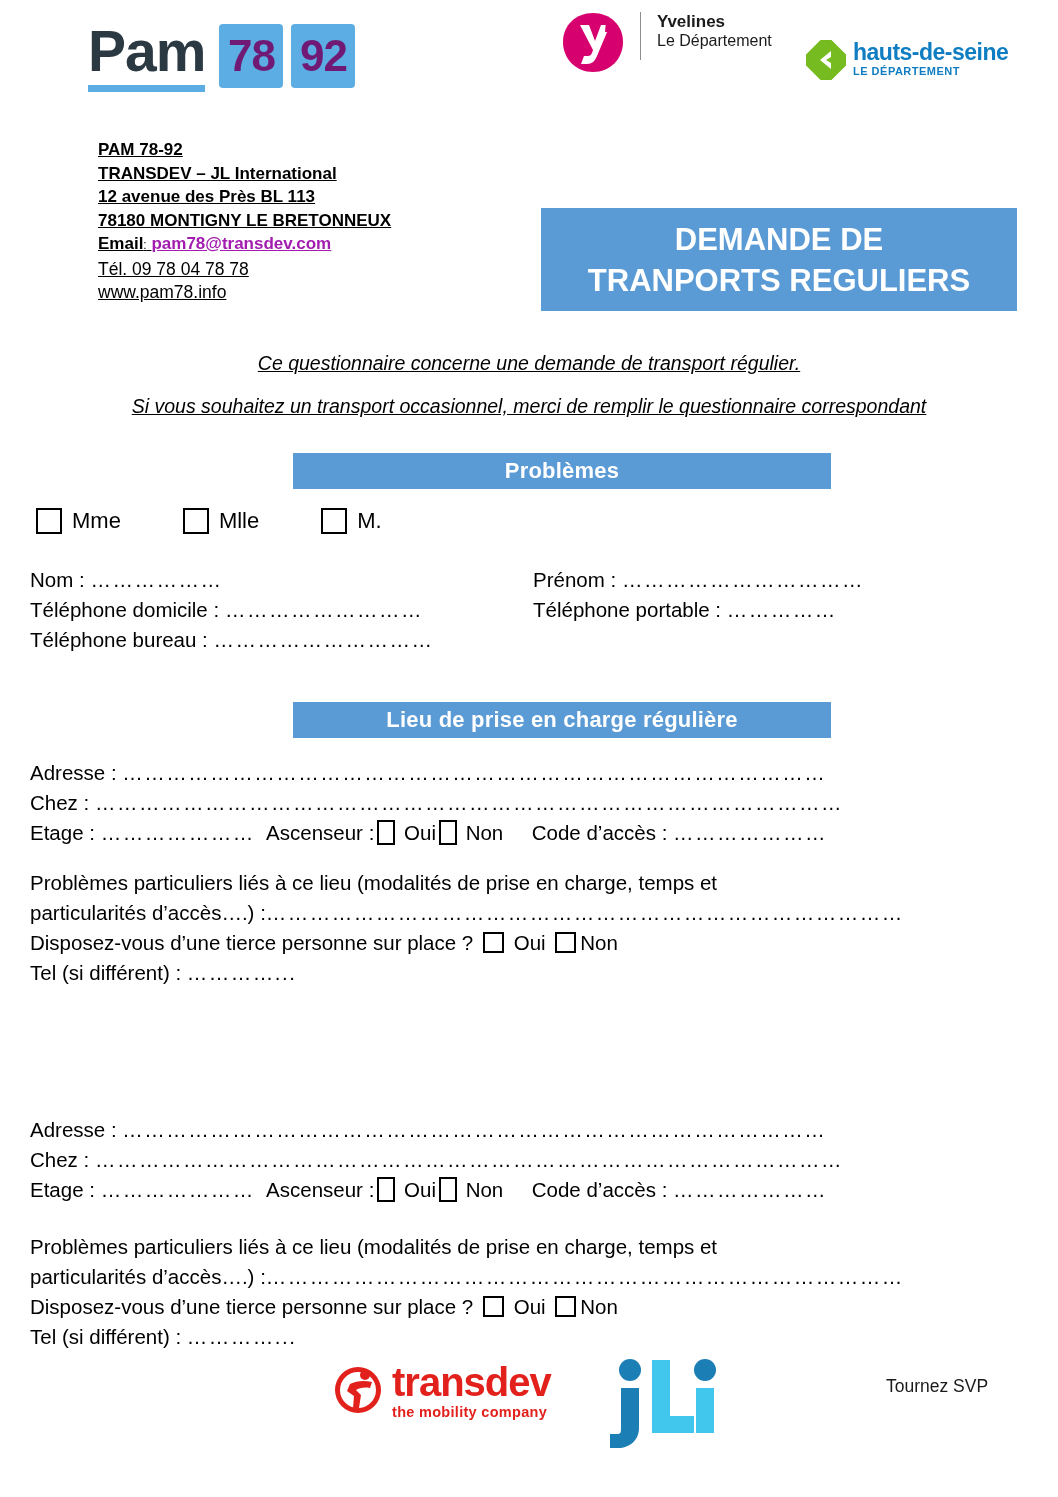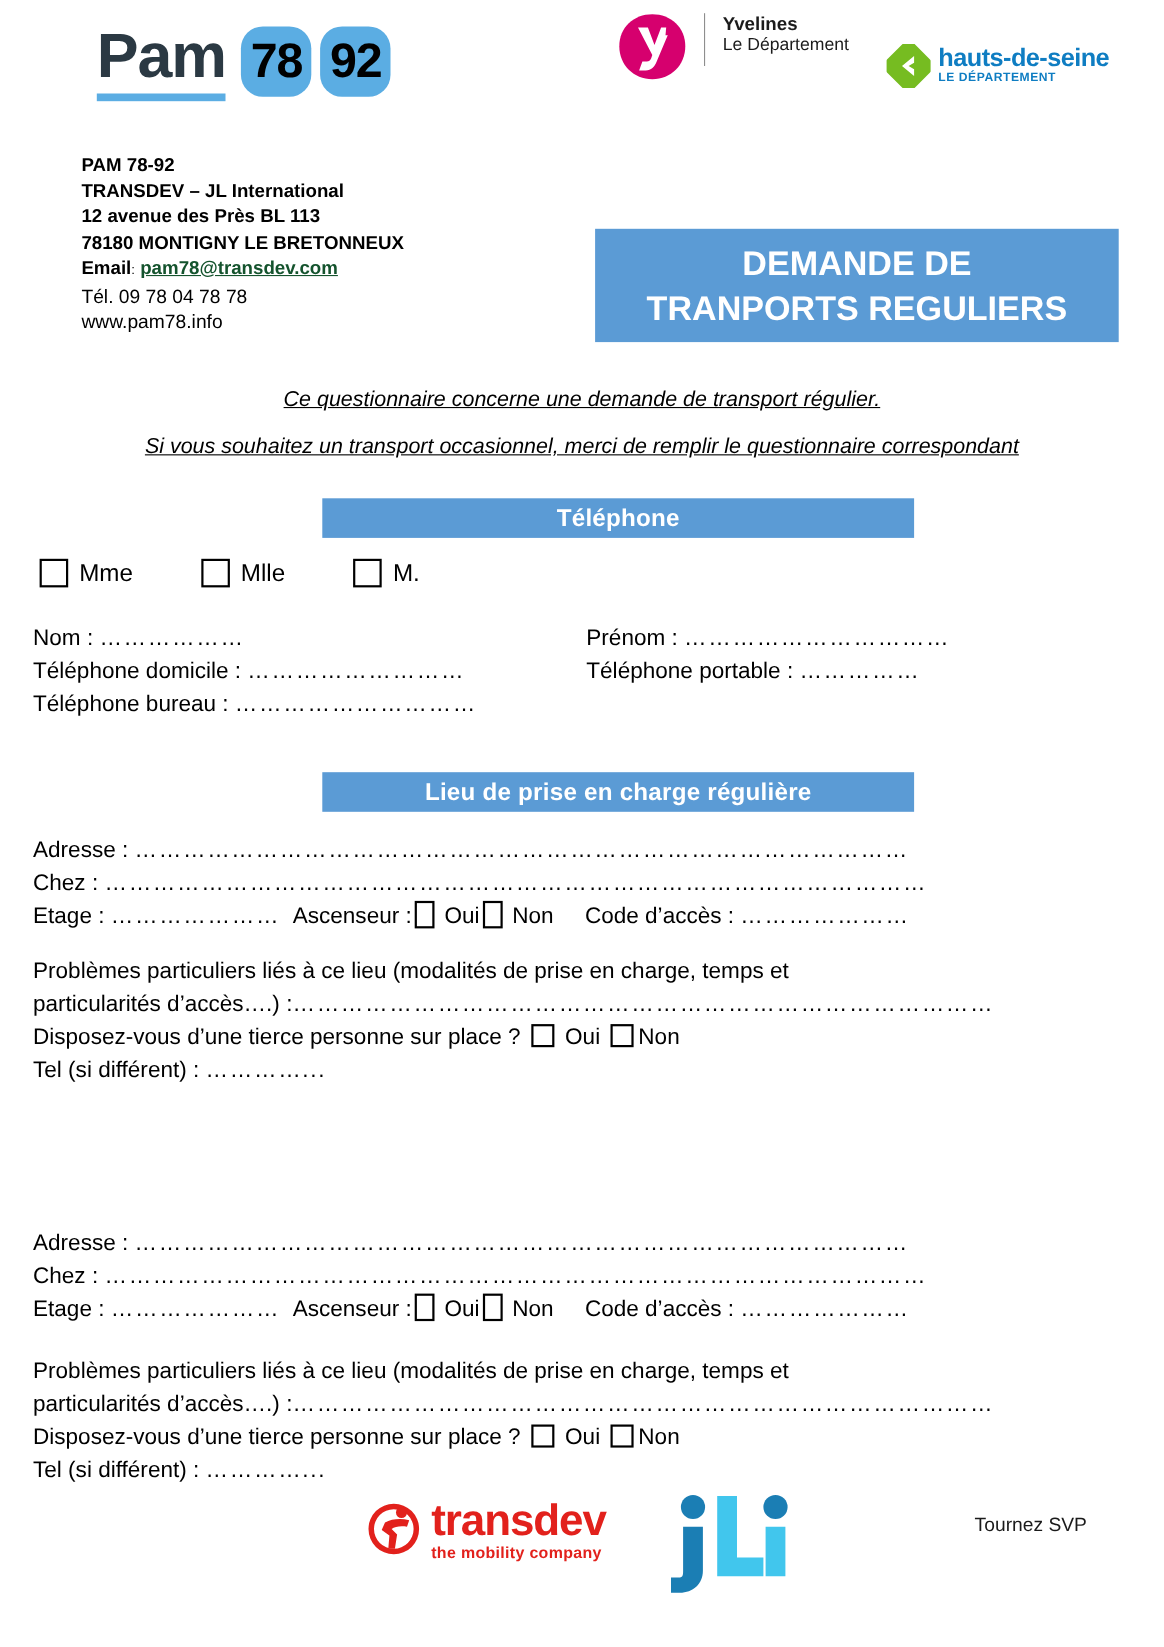--- a/index.html
+++ b/index.html
@@ -47,22 +47,22 @@
     font-family: "Liberation Sans", sans-serif;
   }
   .pam-underline {
     height: 7px;
     background: #5BADE3;
     margin-top: 7px;
   }
   .pam-badge {
     width: 64px; height: 64px;
     background: #5BADE3;
-    border-radius: 20px;
-    color: #000000;
+    border-radius: 4px;
+    color: #701a75;
     font-size: 44px;
     font-weight: bold;
     display: flex;
     align-items: center;
     justify-content: center;
     margin-right: 8px;
     letter-spacing: -1px;
   }
 
   .yvelines-logo {
@@ -114,28 +114,29 @@
     font-size: 11px;
     font-weight: bold;
     color: #0f7dc2;
     letter-spacing: 0.5px;
     line-height: 1.3;
   }
 
   
   .addr-block {
     position: absolute;
-    left: 74px; top: 138px;
+    left: 98px; top: 138px;
     font-size: 17px;
     line-height: 23.5px;
+    text-decoration: underline;
   }
   .addr-line.b { font-weight: bold; }
   .addr-line.r { font-weight: normal; font-size: 17.5px; }
   .email-link {
-    color: #14532d;
+    color: #a21caf;
     text-decoration: underline;
     font-weight: bold;
   }
   .email-colon { font-weight: normal; font-size: 12px; }
 
   
   .title-banner {
     position: absolute;
     left: 541px; top: 208px;
     width: 476px; height: 103px;
@@ -326,21 +327,21 @@
     <div>DEMANDE DE</div>
     <div>TRANPORTS REGULIERS</div>
   </div>
 
   <div class="intro">
     <div><span class="intro-line">Ce questionnaire concerne une demande de transport régulier.</span></div>
     <div><span class="intro-line2">Si vous souhaitez un transport occasionnel, merci de remplir le questionnaire correspondant</span></div>
   </div>
 
   <div class="sec-bar" style="left:293px; top:453px; width:538px; height:36px;">
-    <span>Téléphone</span>
+    <span>Problèmes</span>
   </div>
 
   <div class="civ-row">
     <div class="civ-item">
       <span class="cbox"></span>
       <span>Mme</span>
     </div>
     <div class="civ-item">
       <span class="cbox"></span>
       <span>Mlle</span>

